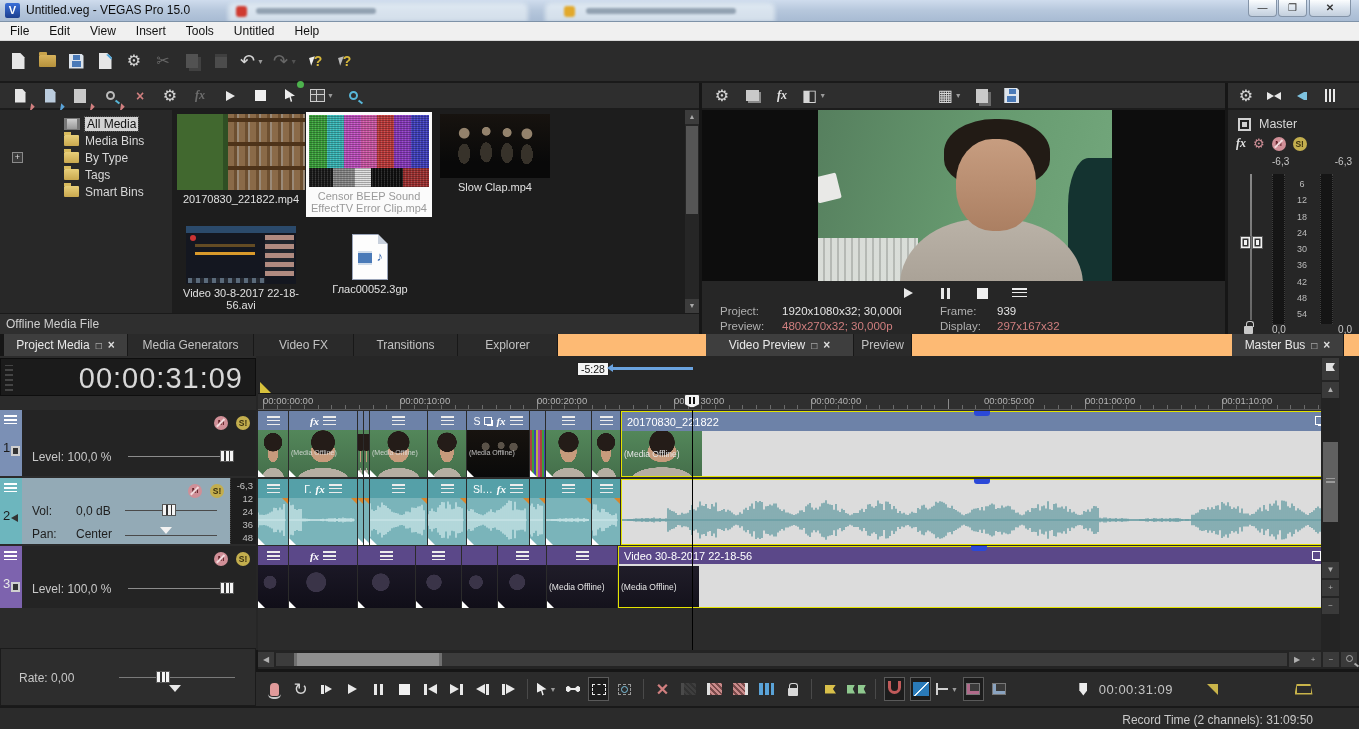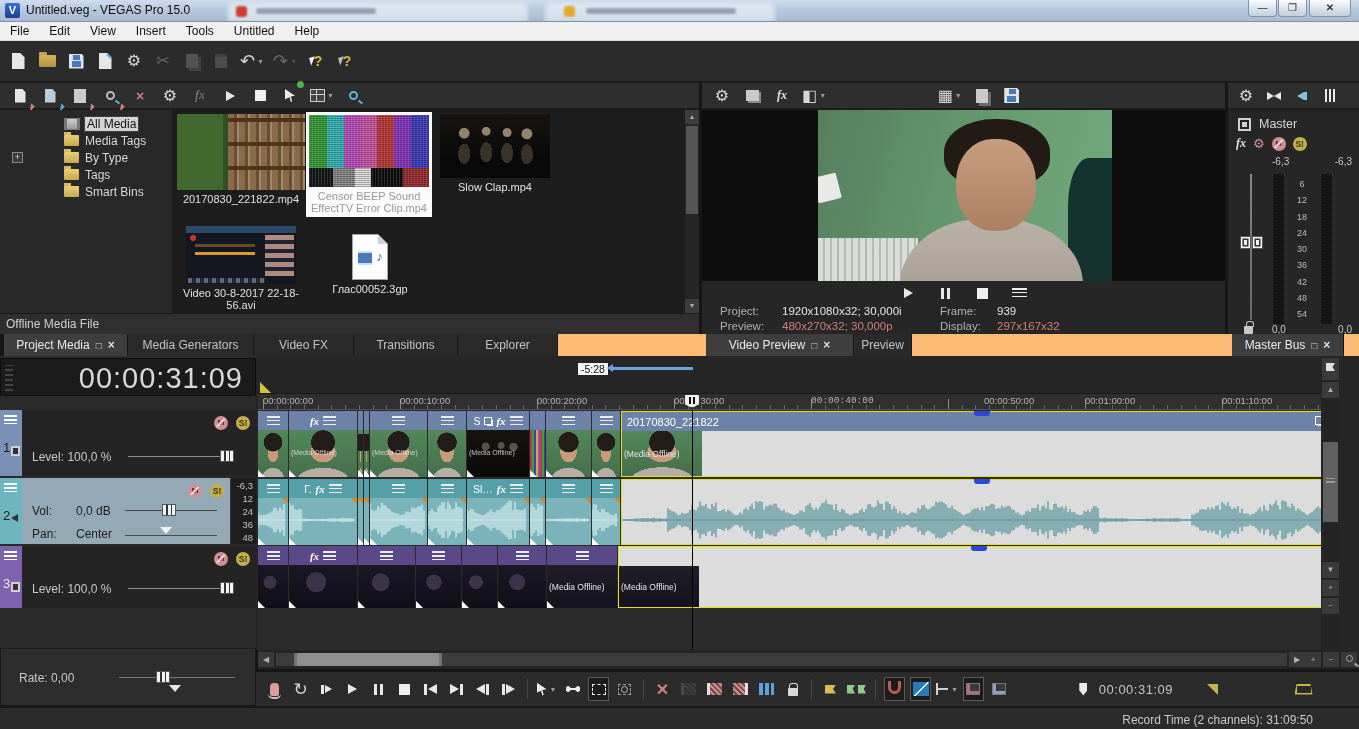--- a/index.html
+++ b/index.html
@@ -386,21 +386,21 @@
           <span class="mag"></span>
         </span>
     </div>
     <div id="tree">
         <div class="trow sel">
           <span class="am-ic"></span>
           <span class="tlab">All Media</span>
         </div>
         <div class="trow">
           <span class="fold-ic"></span>
-          <span class="tlab">Media Tags</span>
+          <span class="tlab">Media Bins</span>
         </div>
         <div class="trow">
           <span class="exp">+</span>
           <span class="fold-ic"></span>
           <span class="tlab">By Type</span>
         </div>
         <div class="trow">
           <span class="fold-ic"></span>
           <span class="tlab">Tags</span>
         </div>
@@ -690,21 +690,21 @@
       <div id="markerlane">
         <span id="ytri0"></span>
         <span id="draglabel">-5:28</span>
         <span id="dragline"></span>
       </div>
       <div id="ruler">
           <span class="rlab" style="left: 5px;">00:00:00:00</span>
           <span class="rlab" style="left: 142px;">00:00:10:00</span>
           <span class="rlab" style="left: 279px;">00:00:20:00</span>
           <span class="rlab" style="left: 416px;">00:00:30:00</span>
-          <span class="rlab" style="left: 553px; font-family: Liberation Mono, monospace;">00:00:40:00</span>
+          <span class="rlab" style="left: 553px;">00:00:40:00</span>
           <span class="rlab" style="left: 726px;">00:00:50:00</span>
           <span class="rlab" style="left: 827px;">00:01:00:00</span>
           <span class="rlab" style="left: 964px;">00:01:10:00</span>
         </div>
       <div id="cursorhead">
           <i></i>
           <i></i>
         </div>
 
       <div class="trow-tl" style="top:55px;height:66px;">
@@ -923,20 +923,24 @@
               <div class="mini-h">
                 <span class="burger"></span>
               </div>
               <div class="mini-b offb">
                 <span class="off-t">(Media Offline)</span>
               </div>
             </div>
           </div>
         <div class="bigclip" id="big3">
           <div class="bluehandle"></div>
+          <div class="bigh">
+              <span>Video 30-8-2017 22-18-56</span>
+              <span class="cropR"></span>
+            </div>
           <div class="bigb">
             <div class="offthumb offb">
                 <span class="off-t">(Media Offline)</span>
               </div>
           </div>
         </div>
       </div>
 
       <div id="cursorline"></div>
 

